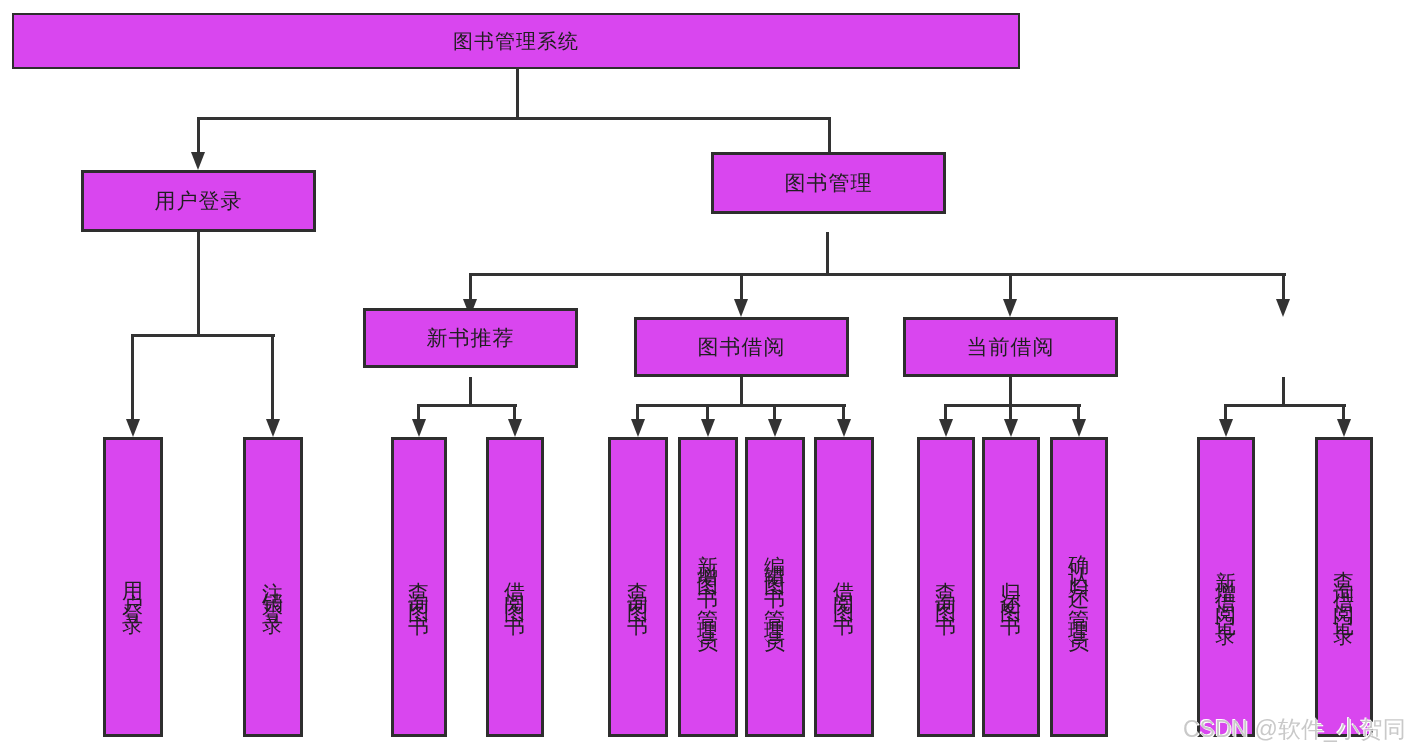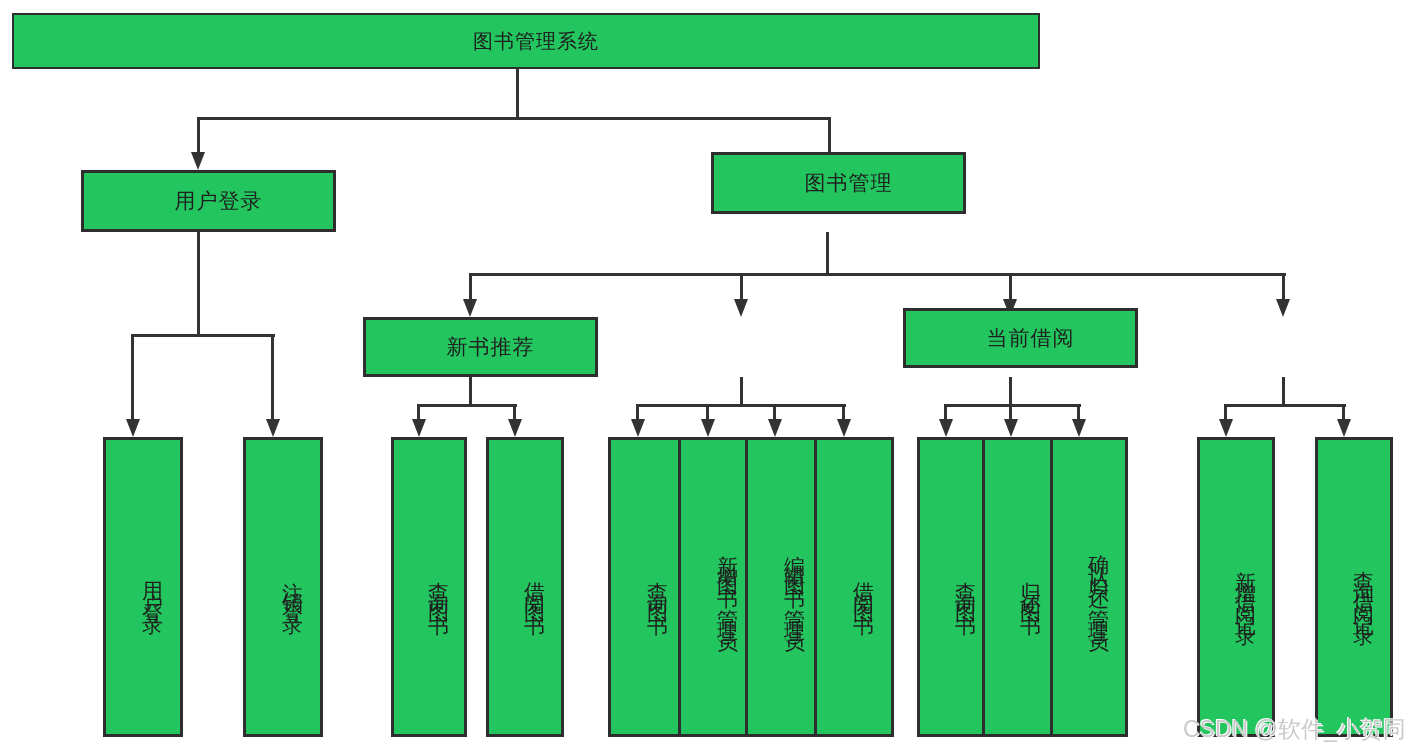--- a/index.html
+++ b/index.html
@@ -3,25 +3,24 @@
 <meta charset="utf-8">
 <style>
   html,body{margin:0;padding:0;}
   body{
     width:1405px;height:747px;background:#ffffff;
     font-family:"Liberation Sans","DejaVu Sans",sans-serif;
     overflow:hidden;
   }
   .canvas{position:relative;width:1405px;height:747px;background:#ffffff;}
   .box{
-    position:absolute;border:3px solid #2e2e2e;background:#22c55e;
+    position:absolute;border:3px solid #2e2e2e;background:#d946ef;
     display:flex;align-items:center;justify-content:center;
     font-size:21px;color:#1f1f1f;box-sizing:content-box;
     letter-spacing:1px;
-    padding-left:20px;
   }
   .root{border-width:2px;font-size:20px;}
   .leaf{
     writing-mode:vertical-rl;text-orientation:mixed;
     letter-spacing:11px;font-size:21px;line-height:1;
   }
   .vline,.hline{position:absolute;background:#333333;}
   .vline{width:3px;}
   .hline{height:3px;}
   .arrow{
@@ -63,22 +62,23 @@
   <div class="hline" style="left:469px;top:273px;width:817px;"></div>
   <div class="vline" style="left:469px;top:273px;height:28px;"></div>
   <div class="arrow" style="left:463px;top:299px;"></div>
   <div class="vline" style="left:740px;top:273px;height:28px;"></div>
   <div class="arrow" style="left:734px;top:299px;"></div>
   <div class="vline" style="left:1009px;top:273px;height:28px;"></div>
   <div class="arrow" style="left:1003px;top:299px;"></div>
   <div class="vline" style="left:1282px;top:273px;height:28px;"></div>
   <div class="arrow" style="left:1276px;top:299px;"></div>
 
-  <div class="box" style="left:363px;top:317px;width:209px;height:54px;">新书推荐</div>
-  <div class="box" style="left:903px;top:308px;width:209px;height:54px;">当前借阅</div>
+  <div class="box" style="left:363px;top:308px;width:209px;height:54px;">新书推荐</div>
+  <div class="box" style="left:634px;top:317px;width:209px;height:54px;">图书借阅</div>
+  <div class="box" style="left:903px;top:317px;width:209px;height:54px;">当前借阅</div>
 
   <div class="vline" style="left:469px;top:377px;height:29px;"></div>
   <div class="hline" style="left:417px;top:404px;width:100px;"></div>
   <div class="vline" style="left:417px;top:404px;height:15px;"></div>
   <div class="arrow" style="left:412px;top:419px;"></div>
   <div class="vline" style="left:513px;top:404px;height:15px;"></div>
   <div class="arrow" style="left:508px;top:419px;"></div>
 
   <div class="vline" style="left:740px;top:377px;height:29px;"></div>
   <div class="hline" style="left:636px;top:404px;width:210px;"></div>

